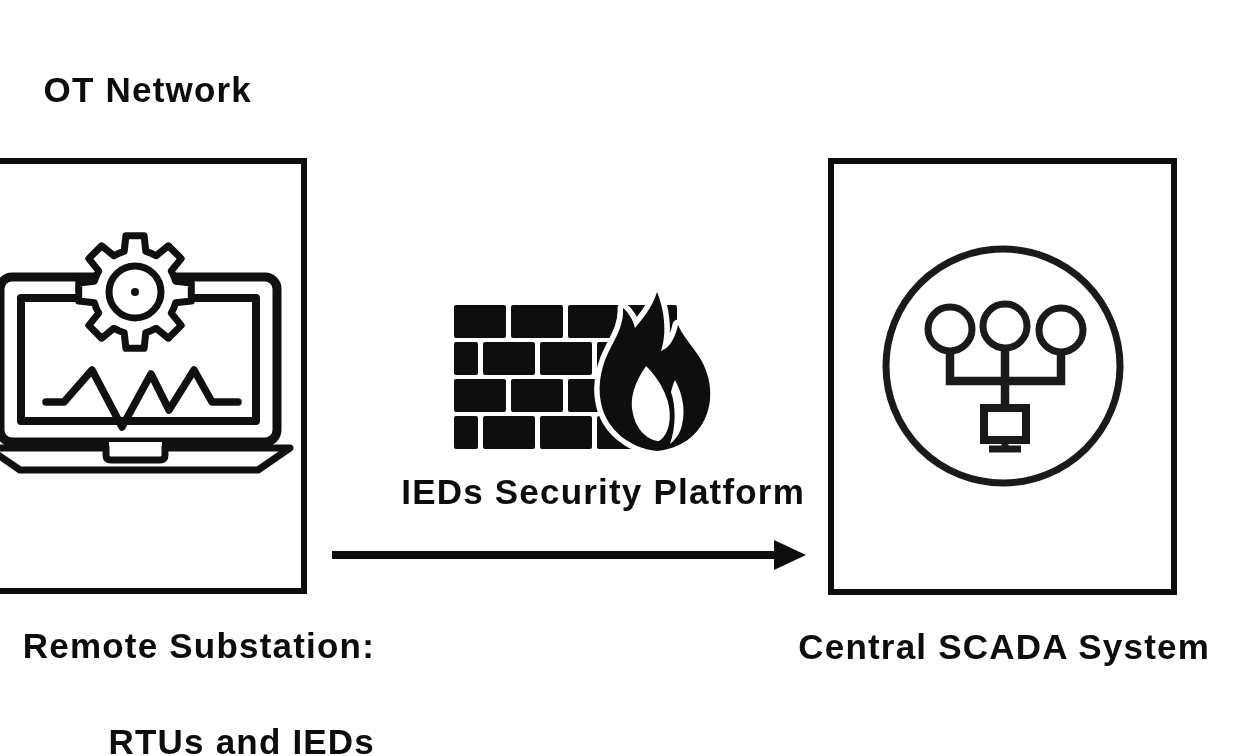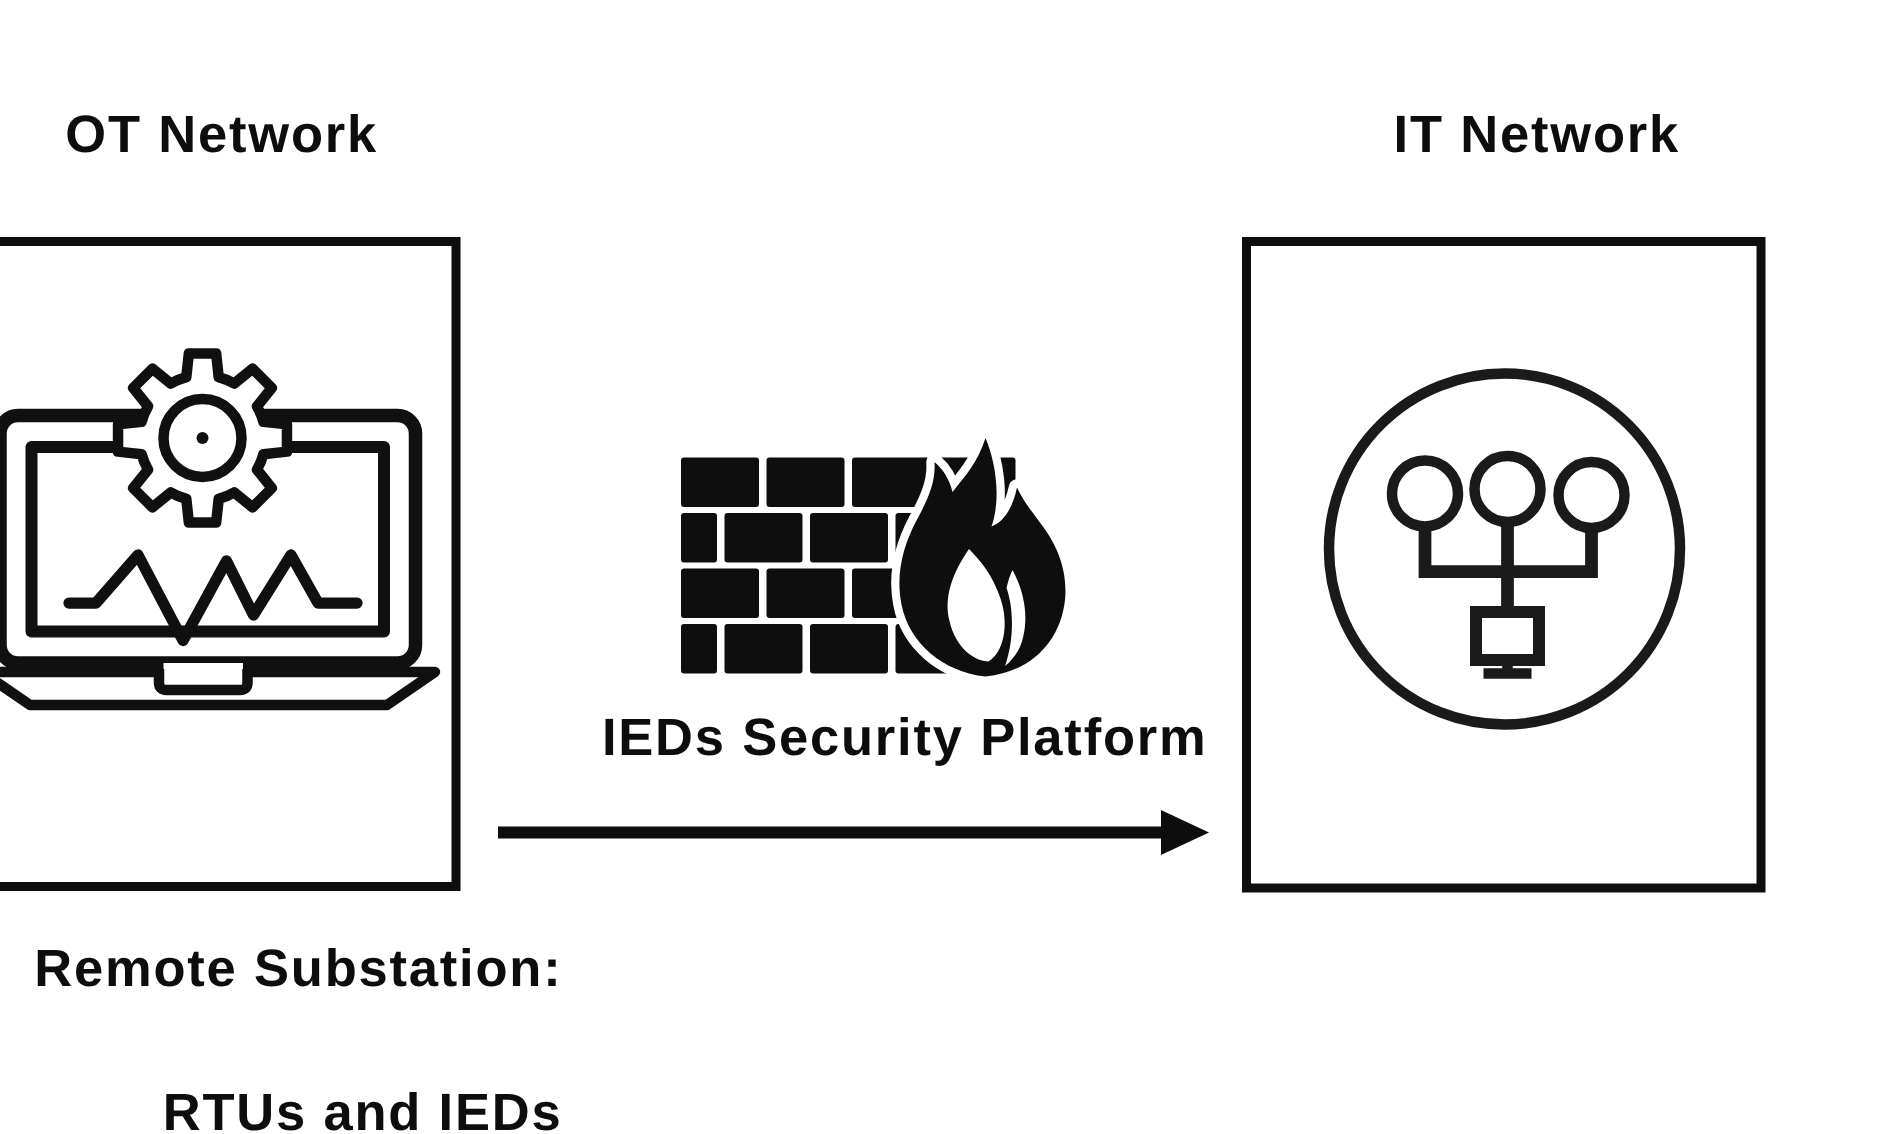--- a/index.html
+++ b/index.html
@@ -11,21 +11,20 @@
   .netbox{position:absolute;box-sizing:border-box;border:6px solid #0d0d0d;background:#ffffff;}
   .caption{line-height:48px;white-space:pre-line;}
   svg{display:block;}
 </style>
 </head>
 <body>
 
 <div id="stage">
 
   <div class="lbl" style="left:12px;top:70px;width:240px;">OT Network</div>
-  <div class="lbl" style="left:880px;top:70px;width:240px;">IT Network</div>
 
   <div class="netbox" style="left:-20px;top:158px;width:327px;height:436px;"></div>
 
   <div class="netbox" style="left:828px;top:158px;width:349px;height:437px;"></div>
 
   <svg class="abs" style="left:-12px;top:220px;" width="310" height="258" viewBox="0 0 310 258">
     <g fill="none" stroke="#101010" stroke-width="9" stroke-linejoin="round">
       <rect x="12" y="57" width="277" height="165" rx="12" fill="#ffffff"></rect>
       <rect x="33" y="78" width="235" height="123" stroke-width="8" fill="#ffffff"></rect>
       <polyline points="58,182 76,182 104,150 134,207 163,154 181,190 206,150 224,182 250,182" stroke-width="7.5" stroke-linecap="round"></polyline>
@@ -92,14 +91,15 @@
       <path d="M127 106 V166" stroke-width="8.5"></path>
       <rect x="106" y="166" width="42" height="32" stroke-width="8" fill="#ffffff"></rect>
       <path d="M127 198 V205" stroke-width="7"></path>
       <path d="M111 207 H143" stroke-width="7"></path>
     </g>
   </svg>
 
   <div class="lbl caption" style="left:-125px;top:622px;width:500px;"><span>Remote Substation:</span><br>
        <span>RTUs and IEDs</span></div>
 
+  <div class="lbl" style="left:790px;top:627px;width:420px;">Central SCADA System</div>
 
 </div>
 
 </body></html>

